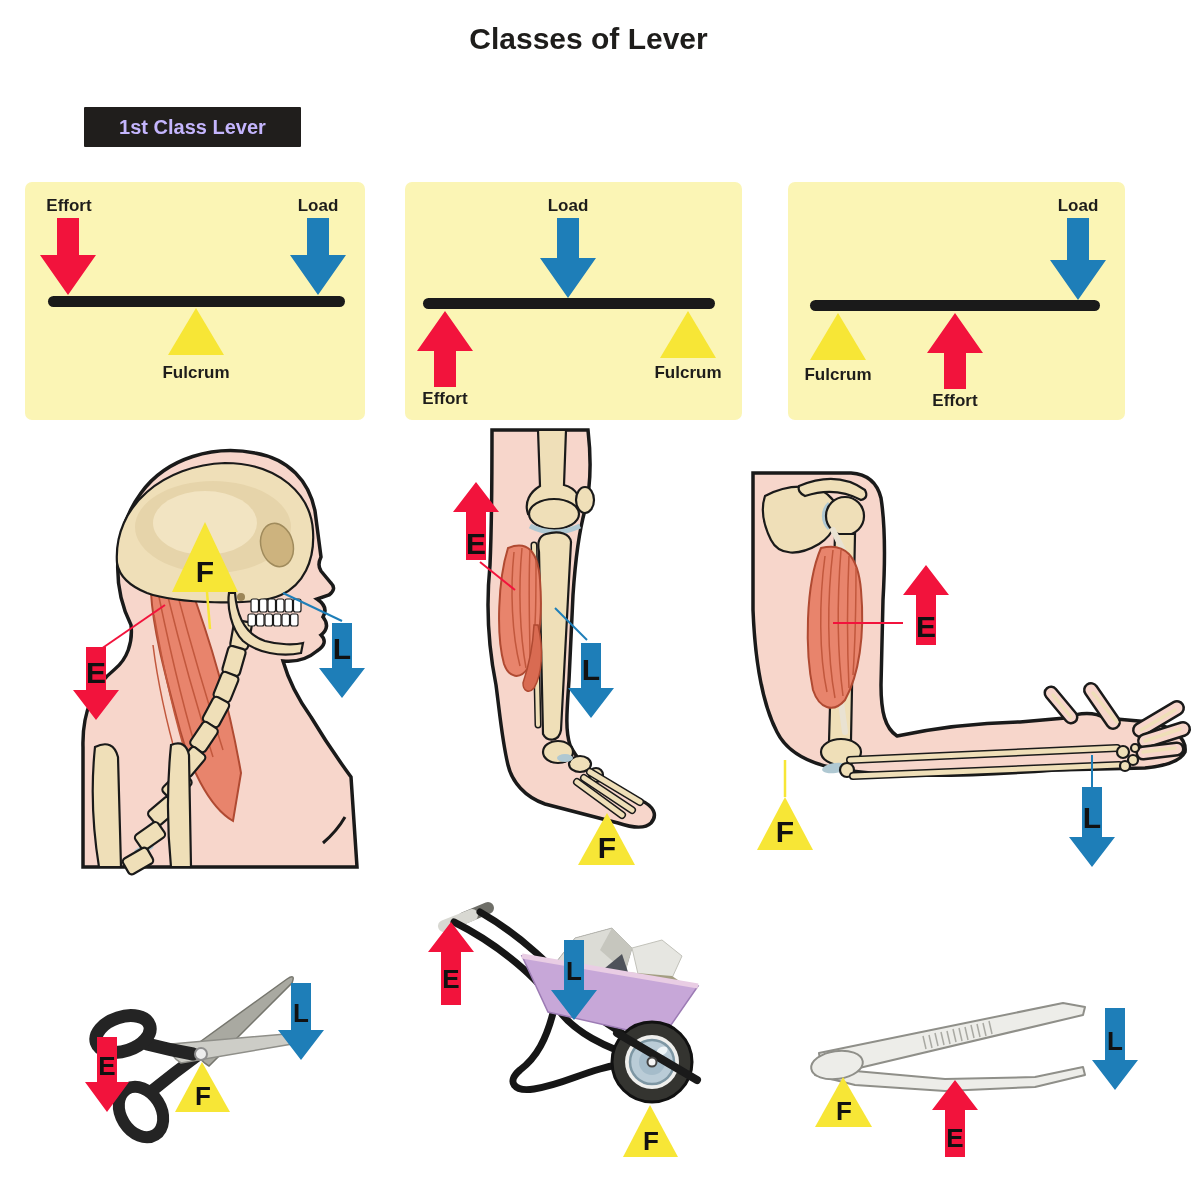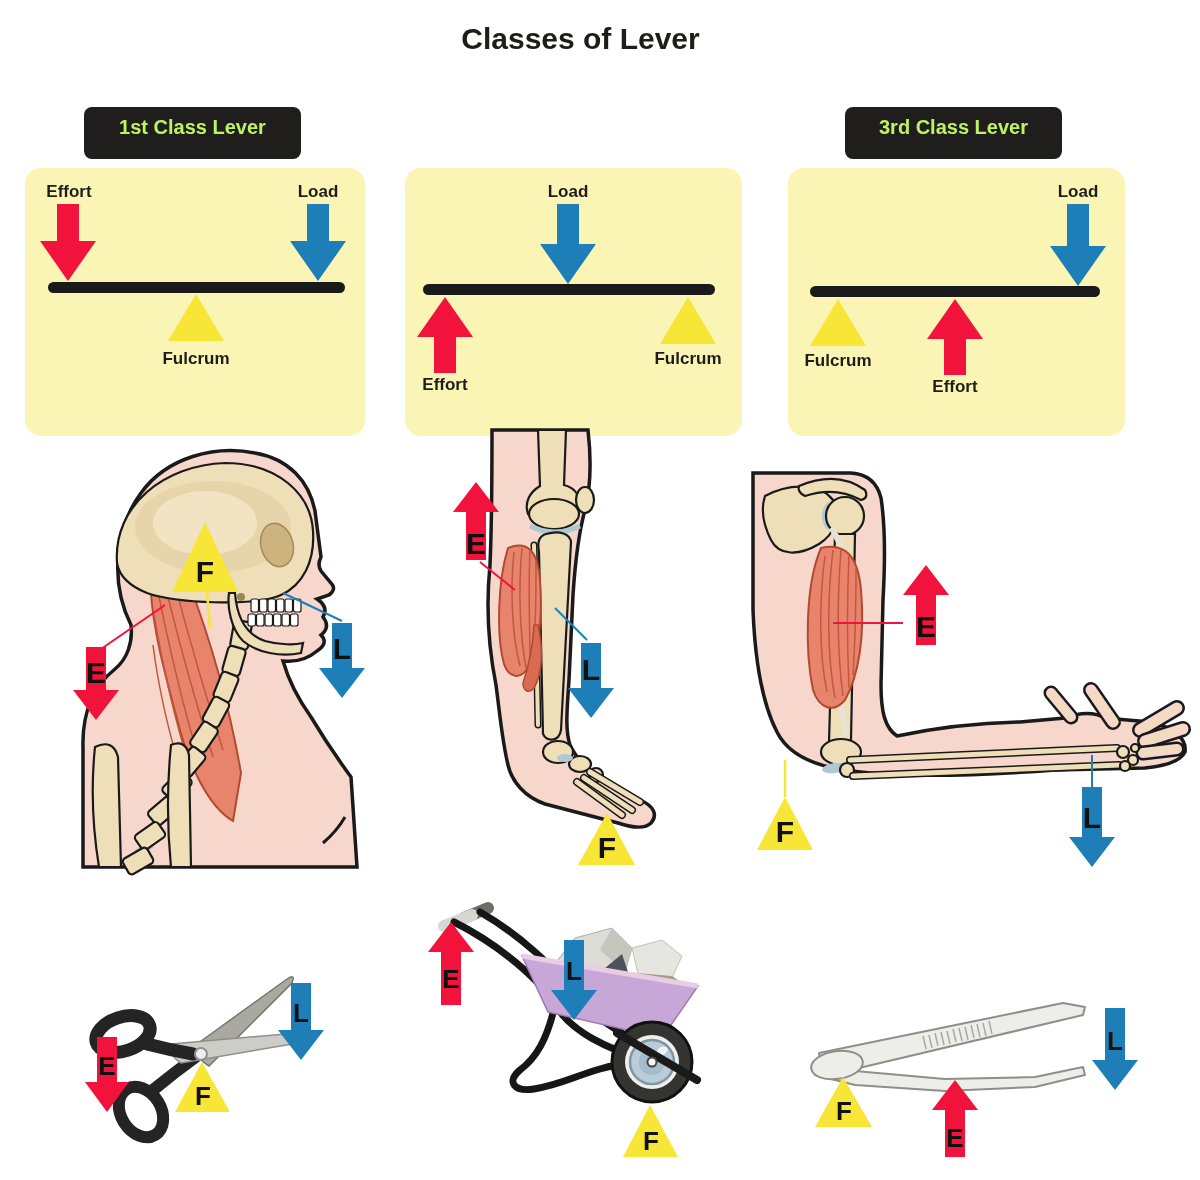--- a/index.html
+++ b/index.html
@@ -4,27 +4,27 @@
 <style>
 :root{
   --effort-red:#f2133c; --load-blue:#1e7eb8; --fulcrum-yellow:#f7e636;
   --panel-yellow:#fbf5b5; --badge-black:#201e1c; --lever-bar:#1a1a1a;
   --skin:#f7d6cb; --bone:#efdfb8; --bone-shade:#dfca9b; --muscle:#e8846c;
   --cartilage:#afc8d2; --tray-purple:#c7a7d8; --metal-gray:#cdcdc7;
 }
 html,body{margin:0;padding:0;background:#fff}
 #canvas{position:relative;width:1200px;height:1180px;background:#fff;
   font-family:"Liberation Sans",sans-serif;overflow:hidden}
-.title{position:absolute;top:22px;left:8px;width:1145px;text-align:center;
+.title{position:absolute;top:22px;left:16px;width:1145px;text-align:center;
   font-size:30px;font-weight:700;color:#1e1d1b}
-.badge{position:absolute;top:107px;height:52px;width:217px;
-  background:var(--badge-black);color:#bef264;font-size:20px;font-weight:700;
-  text-align:center;line-height:40px;border-radius:8px}
-.panel{position:absolute;top:168px;height:268px;background:var(--panel-yellow);
-  border-radius:16px}
+.badge{position:absolute;top:107px;height:40px;width:217px;
+  background:var(--badge-black);color:#c4b5fd;font-size:20px;font-weight:700;
+  text-align:center;line-height:40px;border-radius:1px}
+.panel{position:absolute;top:182px;height:238px;background:var(--panel-yellow);
+  border-radius:7px}
 .fig{position:absolute}
 svg{display:block;overflow:visible}
 text{font-family:"Liberation Sans",sans-serif;font-weight:700;fill:#1e1d1b}
 .plabel{font-size:17px}
 .mletter{font-size:30px;fill:#111}
 .mletter-sm{font-size:26px;fill:#111}
 .fill-effort{fill:var(--effort-red)}
 .fill-load{fill:var(--load-blue)}
 .fill-ful{fill:var(--fulcrum-yellow)}
 .lead{fill:none;stroke-width:2}
@@ -40,21 +40,20 @@
 .frame{fill:none;stroke:#161616;stroke-linecap:round}
 </style>
 </head>
 <body>
 
 <div id="canvas">
 
   <div class="title">Classes of Lever</div>
 
   <div class="badge" style="left:84px">1st Class Lever</div>
-  <div class="badge" style="left:845px">3rd Class Lever</div>
 
   <div class="panel" style="left:25px;width:340px">
     <svg width="340" height="238" viewBox="0 0 340 238">
       <text class="plabel" x="44" y="29" text-anchor="middle">Effort</text>
       <text class="plabel" x="293" y="29" text-anchor="middle">Load</text>
       <polygon class="fill-effort" points="32,36 54,36 54,73 71,73 43,113 15,73 32,73"></polygon>
       <polygon class="fill-load" points="282,36 304,36 304,73 321,73 293,113 265,73 282,73"></polygon>
       <rect class="bar" x="23" y="114" width="297" height="11" rx="5.5"></rect>
       <polygon class="fill-ful" points="171,126 199,173 143,173"></polygon>
       <text class="plabel" x="171" y="196" text-anchor="middle">Fulcrum</text>

